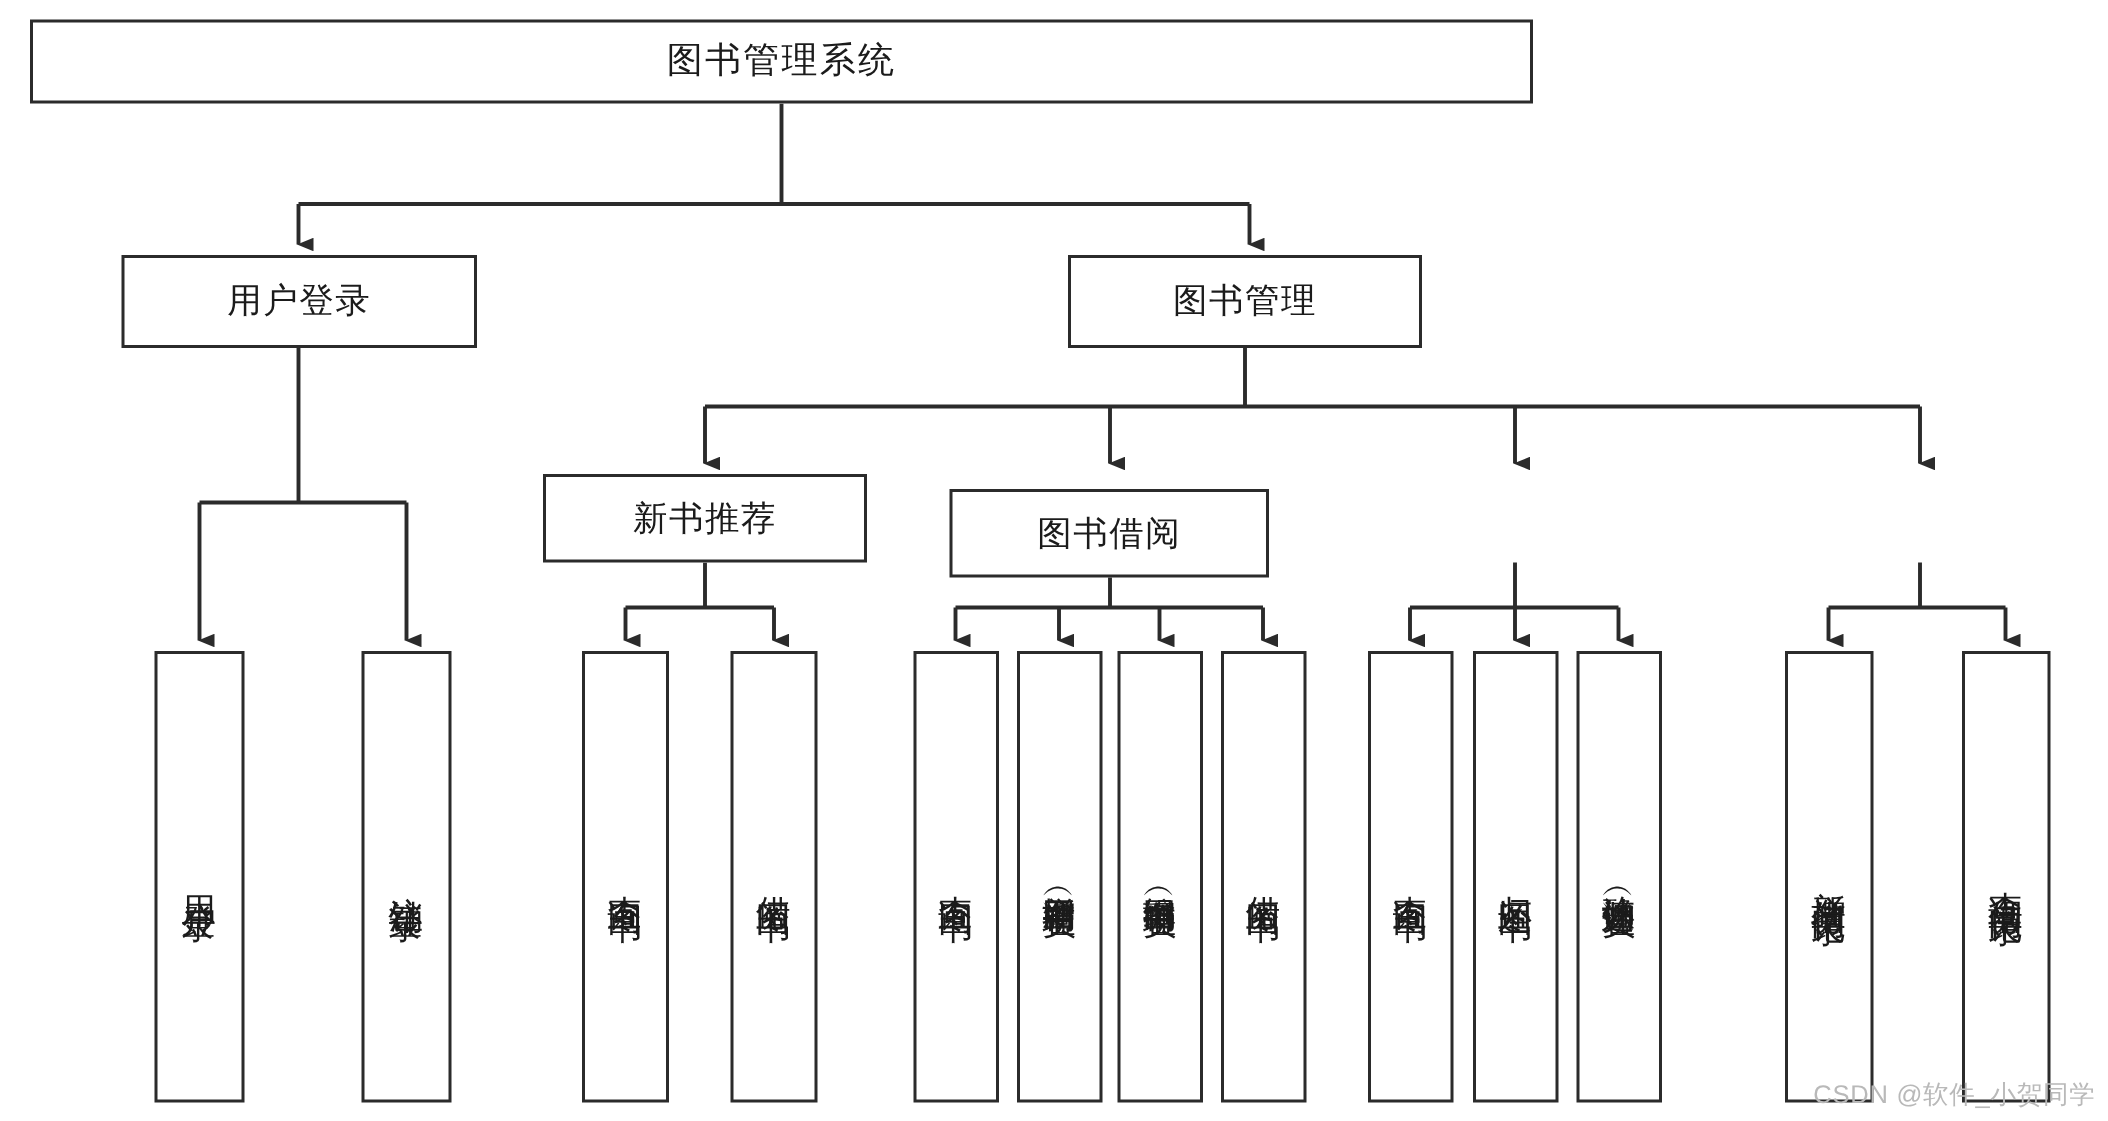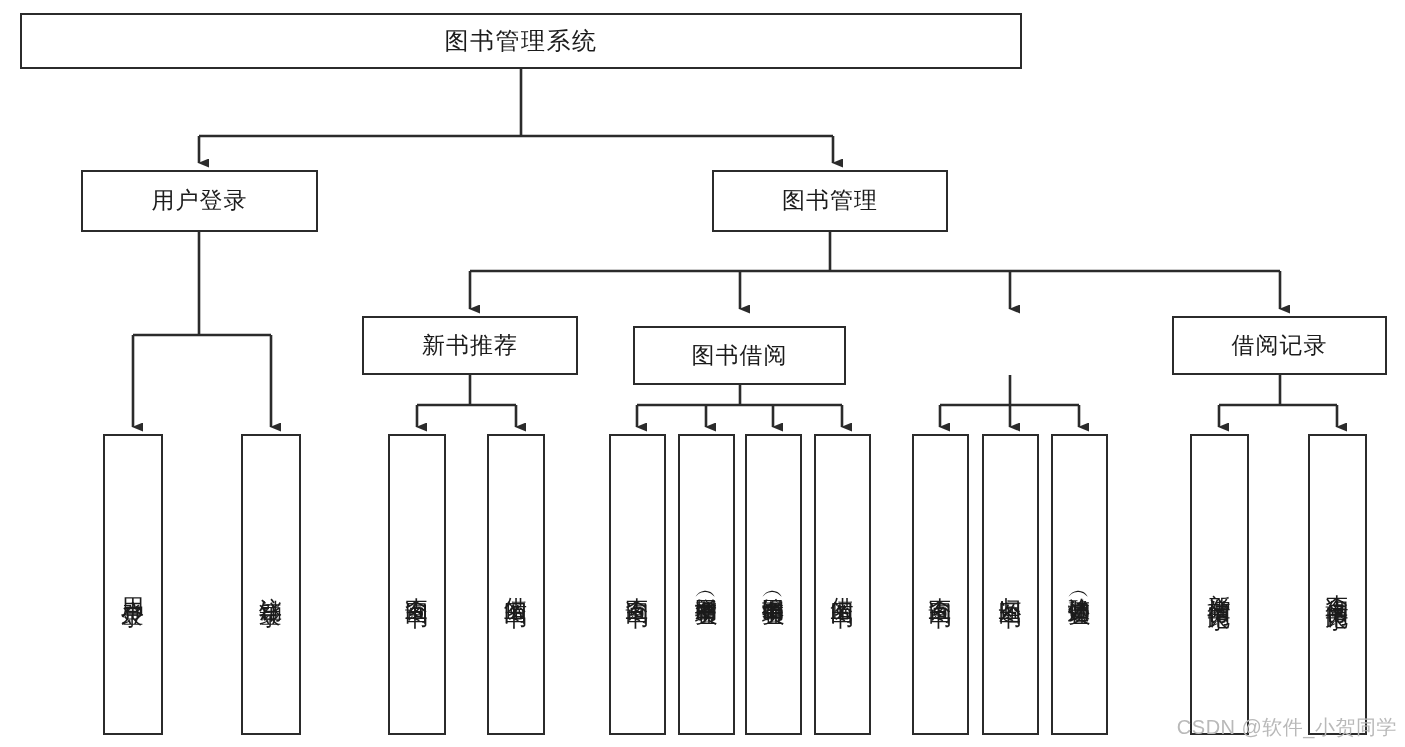--- a/index.html
+++ b/index.html
@@ -67,21 +67,21 @@
     white-space: nowrap;
   }
   .node.v.tight .node-label {
     font-size: 22px;
     letter-spacing: 1px;
   }
   #watermark {
     position: absolute;
     right: 8px;
     bottom: 6px;
-    font-size: 20px;
+    font-size: 17px;
     color: #b9b9b9;
     letter-spacing: 0.5px;
     z-index: 5;
     white-space: nowrap;
     user-select: none;
   }
 </style>
 </head>
 <body>
 
@@ -147,23 +147,20 @@
   <div class="node h" style="left: 712px; top: 170px; width: 236px; height: 62px; justify-content: center;">
     <span class="node-label">图书管理</span>
   </div>
 
   <div class="node h" style="left: 362px; top: 316px; width: 216px; height: 59px;">
     <span class="node-label">新书推荐</span>
   </div>
   <div class="node h" style="left: 633px; top: 316px; width: 213px; height: 59px; margin-top: 10px;">
     <span class="node-label">图书借阅</span>
   </div>
-  <div class="node h" style="left: 1172px; top: 316px; width: 215px; height: 59px;">
-    <span class="node-label">借阅记录</span>
-  </div>
 
   <div class="node v" style="left: 103px; top: 434px; width: 60px; height: 301px;">
     <span class="node-label">用户登录</span>
   </div>
   <div class="node v" style="left: 241px; top: 434px; width: 60px; height: 301px;">
     <span class="node-label">注销登录</span>
   </div>
   <div class="node v" style="left: 388px; top: 434px; width: 58px; height: 301px;">
     <span class="node-label">查询图书</span>
   </div>

